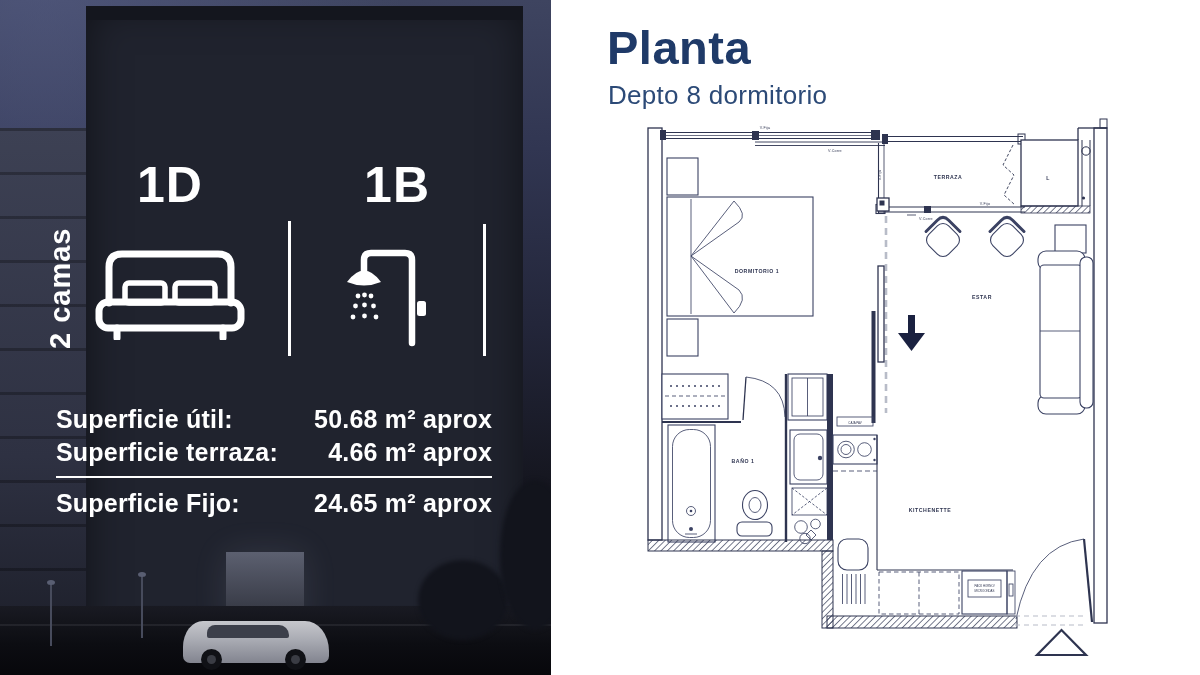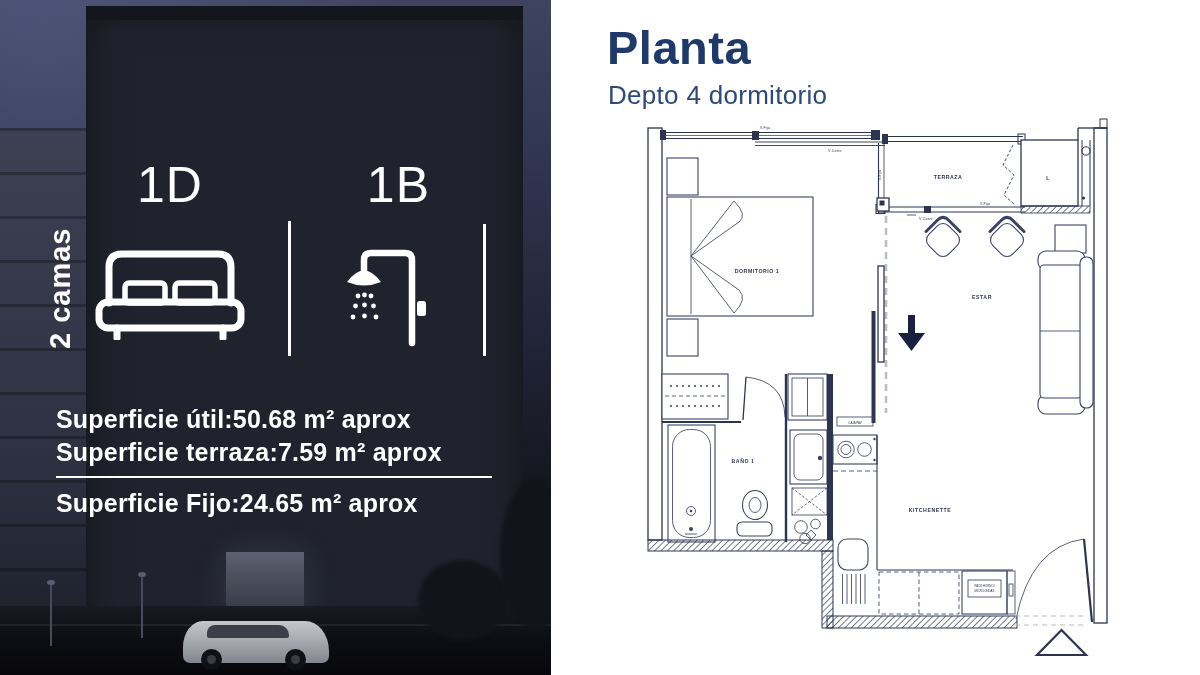--- a/index.html
+++ b/index.html
@@ -38,27 +38,27 @@
   .wheel.front{left:18px}.wheel.rear{left:102px}
   .wheel::after{content:"";position:absolute;left:6px;top:6px;width:9px;height:9px;border-radius:50%;background:#3a3c44;}
   .lamp{position:absolute;width:2px;height:62px;background:#474b5c;}
   .lamp::before{content:"";position:absolute;left:-3px;top:-4px;width:8px;height:5px;border-radius:50%;background:#595e72;}
   .tree{position:absolute;background:#12141c;border-radius:50%;filter:blur(2px);}
 
   
   .ov{position:absolute;color:#fff;}
   .vlabel{left:44px;top:227px;height:122px;writing-mode:vertical-rl;transform:rotate(180deg);
     font-size:29px;font-weight:700;letter-spacing:1px;}
-  .badge{font-size:50px;font-weight:400;letter-spacing:1px;text-align:center;line-height:1;}
+  .badge{font-size:50px;font-weight:700;letter-spacing:1px;text-align:center;line-height:1;}
   .b1d{left:95px;top:160px;width:150px;}
   .b1b{left:338px;top:160px;width:92px;text-align:right;}
   .icon-box{position:absolute;}
   .vdiv{position:absolute;width:2.5px;background:#fff;}
   .areas{position:absolute;left:56px;top:404px;width:436px;color:#fff;}
-  .arow{display:flex;justify-content:flex-start;font-size:25px;font-weight:700;
+  .arow{display:flex;justify-content:space-between;font-size:25px;font-weight:700;
         letter-spacing:.2px;line-height:1.2;margin-bottom:3px;}
   .aline{height:2px;background:#fff;margin:9px 0 10px;}
 
   
   .right{position:absolute;left:551px;top:0;width:649px;height:675px;background:#fff;padding-left:16px;}
   .title{position:absolute;left:56px;top:24px;font-size:47px;font-weight:800;color:#1f3a68;line-height:1;letter-spacing:.5px;}
   .subtitle{position:absolute;left:57px;top:80px;font-size:26px;font-weight:400;color:#2c4a77;letter-spacing:.3px;}
   .plan{position:absolute;left:84px;top:118px;}
   .plan text{font-family:"Liberation Sans","DejaVu Sans",sans-serif;fill:#2e3450;}
   .plan .room{font-size:5.2px;font-weight:700;letter-spacing:.55px;}
@@ -131,33 +131,33 @@
 
     <div class="vdiv" style="left:483px;top:224px;height:132px;"></div>
 
     <div class="areas">
       <div class="arow">
         <span>Superficie útil:</span>
         <span>50.68 m² aprox</span>
       </div>
       <div class="arow">
         <span>Superficie terraza:</span>
-        <span>7.59 m² aprox</span>
+        <span>4.66 m² aprox</span>
       </div>
       <div class="aline"></div>
       <div class="arow">
         <span>Superficie Fijo:</span>
         <span>24.65 m² aprox</span>
       </div>
     </div>
   </div>
 
   <div class="right">
     <div class="title">Planta</div>
-    <div class="subtitle">Depto 4 dormitorio</div>
+    <div class="subtitle">Depto 8 dormitorio</div>
 
     <svg class="plan" width="480" height="545" viewBox="0 0 480 545">
       <defs>
         <pattern id="hatch" width="4.5" height="4.5" patternUnits="userSpaceOnUse" patternTransform="rotate(45)">
           <line x1="0" y1="0" x2="0" y2="4.5" stroke="#2e3450" stroke-width="1.3"></line>
         </pattern>
       </defs>
 
       <g>
         <rect class="wall" x="13" y="10" width="14" height="412"></rect>

